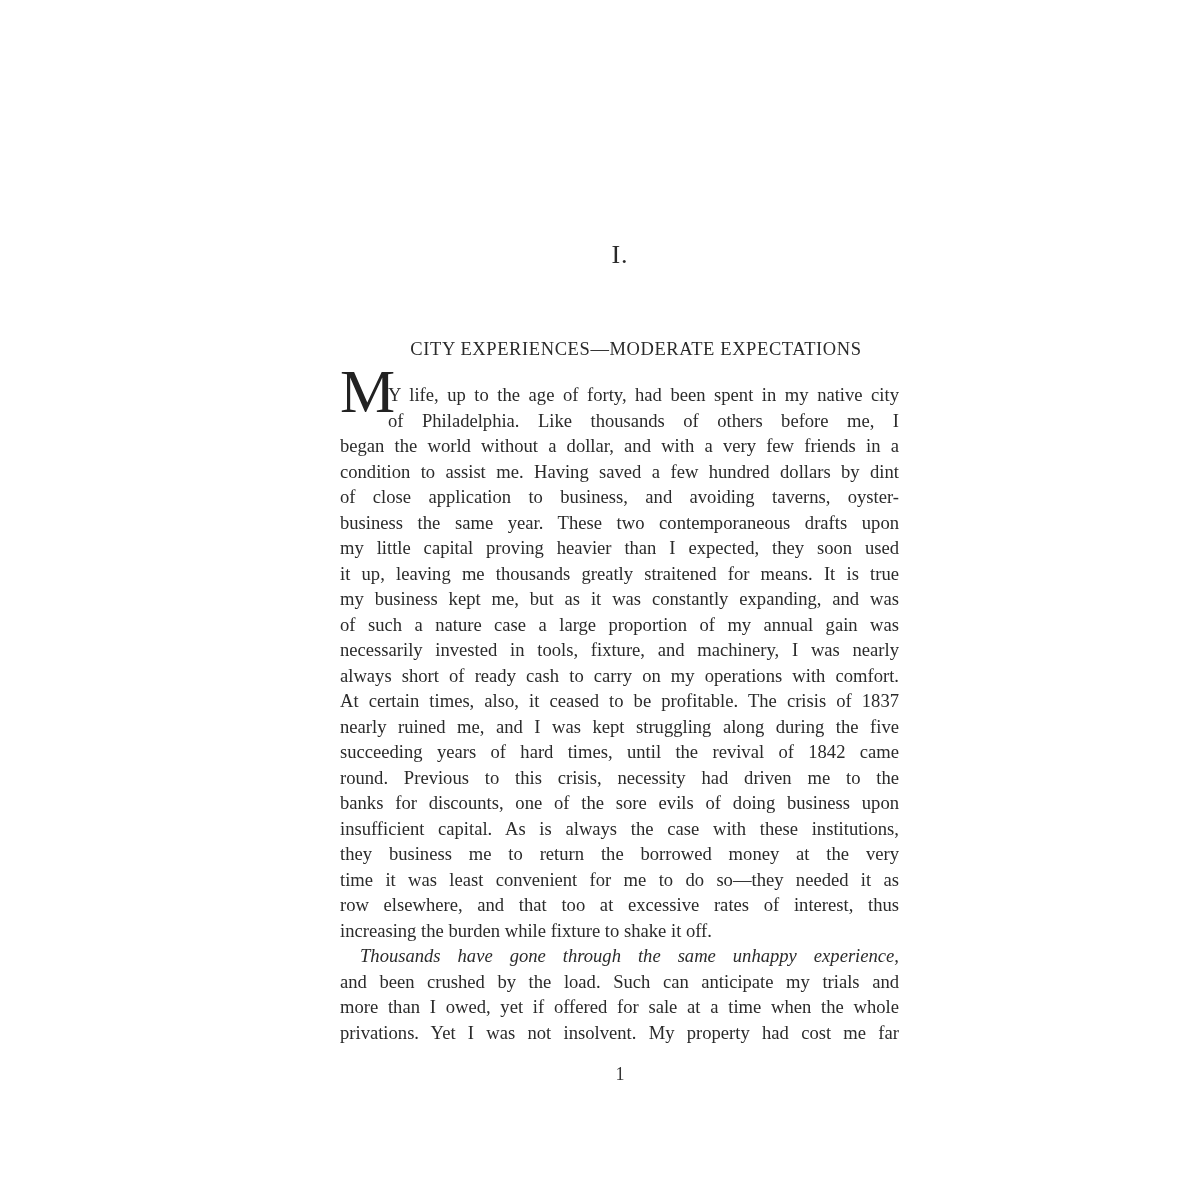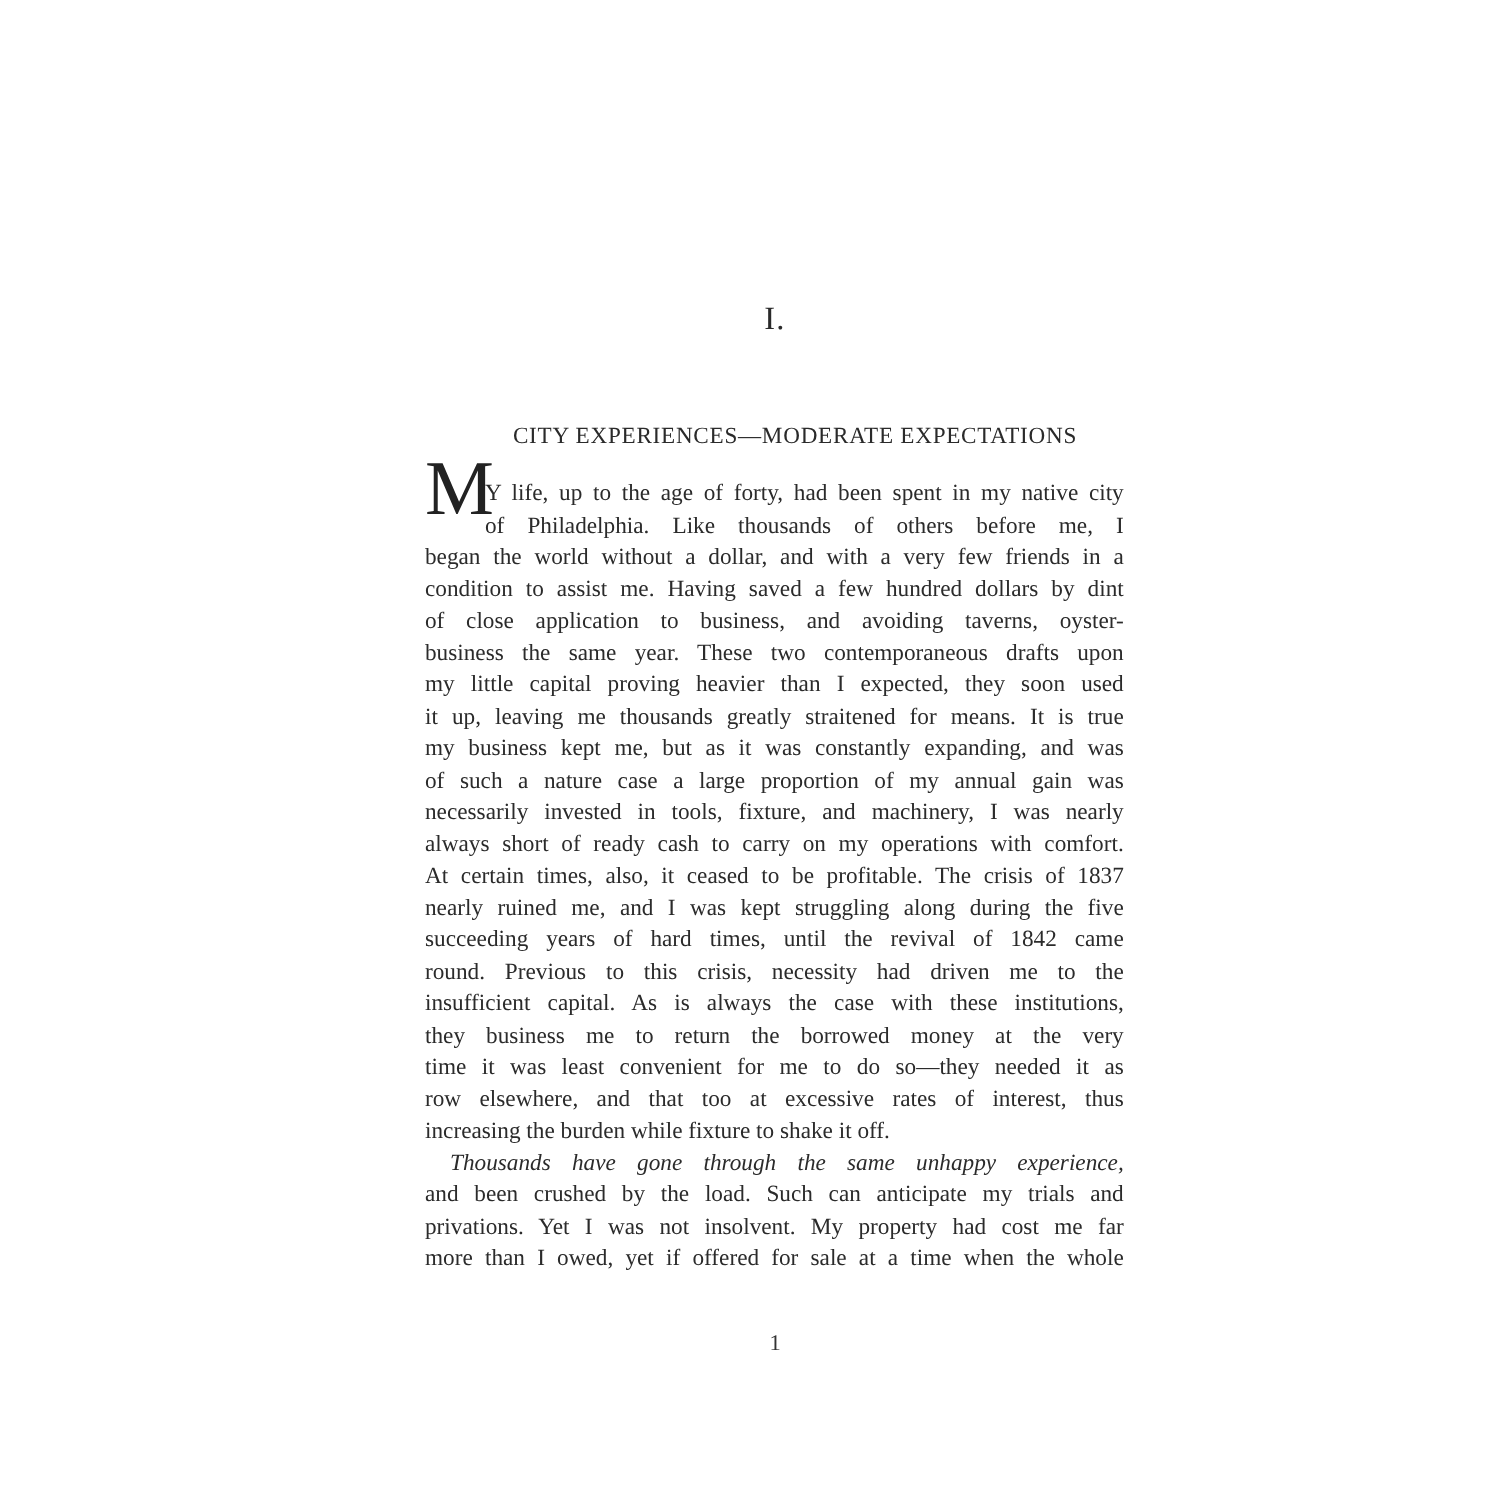--- a/index.html
+++ b/index.html
@@ -36,29 +36,30 @@
       <div class="line">my little capital proving heavier than I expected, they soon used</div>
       <div class="line">it up, leaving me thousands greatly straitened for means. It is true</div>
       <div class="line">my business kept me, but as it was constantly expanding, and was</div>
       <div class="line">of such a nature case a large proportion of my annual gain was</div>
       <div class="line">necessarily invested in tools, fixture, and machinery, I was nearly</div>
       <div class="line">always short of ready cash to carry on my operations with comfort.</div>
       <div class="line">At certain times, also, it ceased to be profitable. The crisis of 1837</div>
       <div class="line">nearly ruined me, and I was kept struggling along during the five</div>
       <div class="line">succeeding years of hard times, until the revival of 1842 came</div>
       <div class="line">round. Previous to this crisis, necessity had driven me to the</div>
+      <div class="line">banks for discounts, one of the sore evils of doing business upon</div>
       <div class="line">insufficient capital. As is always the case with these institutions,</div>
       <div class="line">they business me to return the borrowed money at the very</div>
       <div class="line">time it was least convenient for me to do so—they needed it as</div>
       <div class="line">row elsewhere, and that too at excessive rates of interest, thus</div>
       <div class="line last">increasing the burden while fixture to shake it off.</div>
     </div>
     <div class="para-gap"></div>
     <div>
       <div class="line indent">Thousands have gone through the same unhappy experience,</div>
       <div class="line">and been crushed by the load. Such can anticipate my trials and</div>
+      <div class="line">more than I owed, yet if offered for sale at a time when the whole</div>
       <div class="line">privations. Yet I was not insolvent. My property had cost me far</div>
-      <div class="line">more than I owed, yet if offered for sale at a time when the whole</div>
     </div>
   </div>
 
   <div class="folio">1</div>
 </div>
 
 </body></html>

